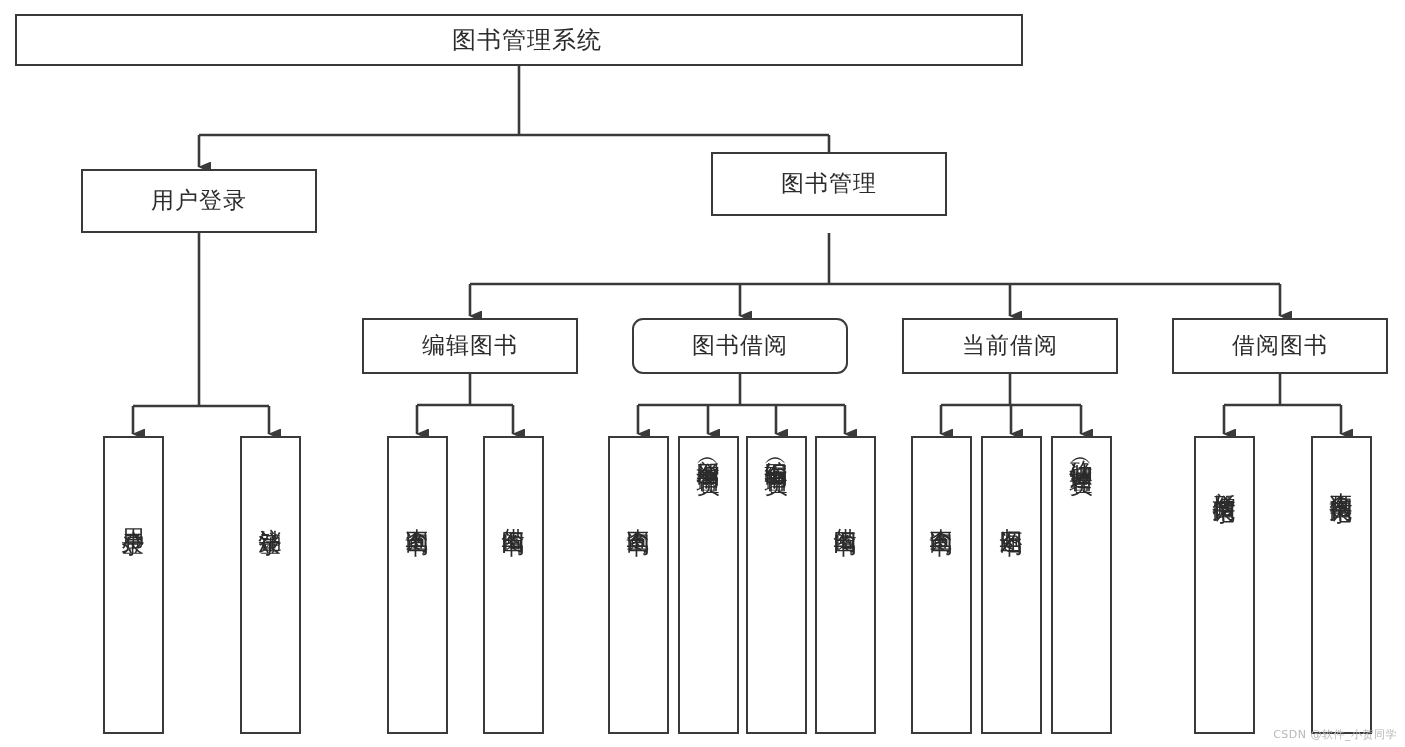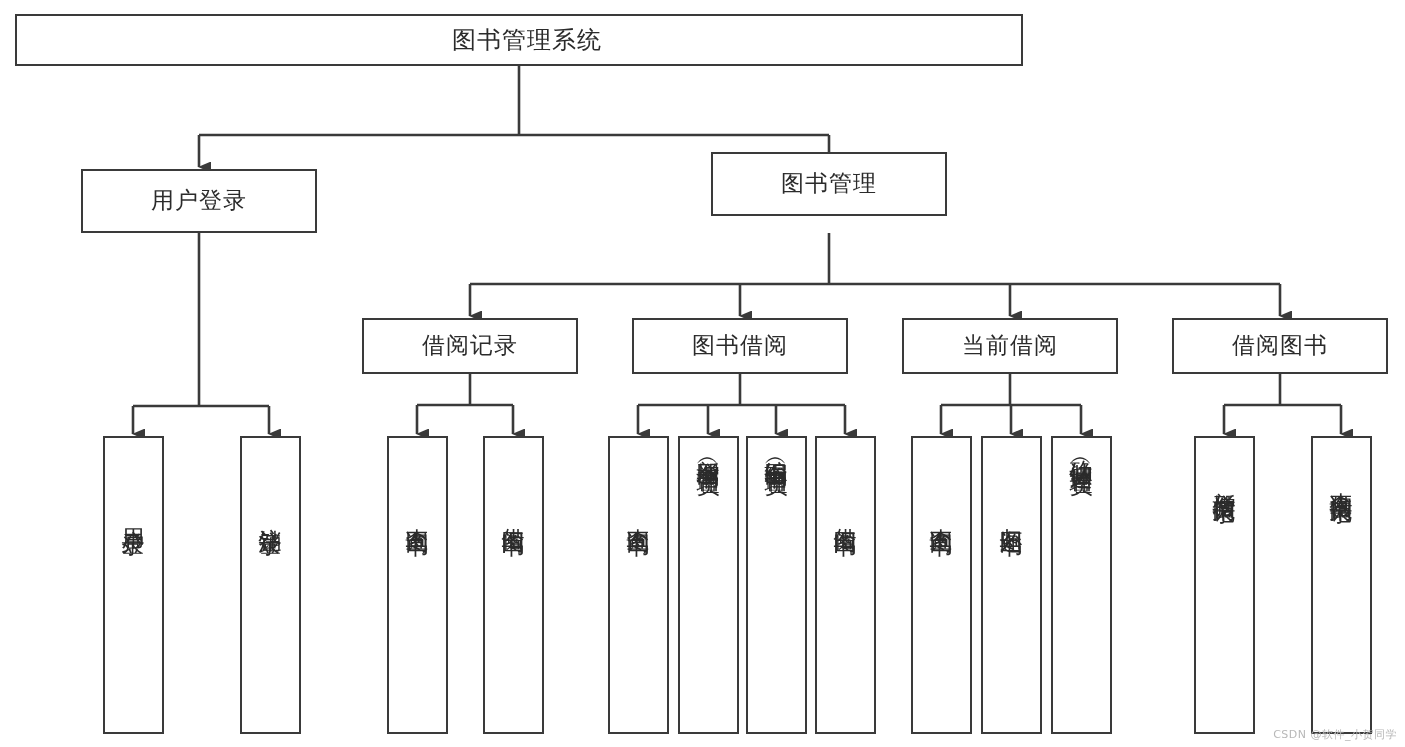--- a/index.html
+++ b/index.html
@@ -131,24 +131,24 @@
 
   <div class="node horiz" style="left:81px; top:169px; width:236px; height:64px;">
     <span>用户登录</span>
   </div>
 
   <div class="node horiz" style="left:711px; top:152px; width:236px; height:64px;">
     <span>图书管理</span>
   </div>
 
   <div class="node horiz" style="left:362px; top:318px; width:216px; height:56px;">
-    <span>借阅记录</span>
-  </div>
-
-  <div class="node horiz" style="left:632px; top:318px; width:216px; height:56px;">
+    <span>编辑图书</span>
+  </div>
+
+  <div class="node horiz" style="left:632px; top:318px; width:216px; height:56px;border-radius:11px;">
     <span>图书借阅</span>
   </div>
 
   <div class="node horiz" style="left:902px; top:318px; width:216px; height:56px;align-items:center;">
     <span>当前借阅</span>
   </div>
 
   <div class="node horiz" style="left:1172px; top:318px; width:216px; height:56px;">
     <span>借阅图书</span>
   </div>

